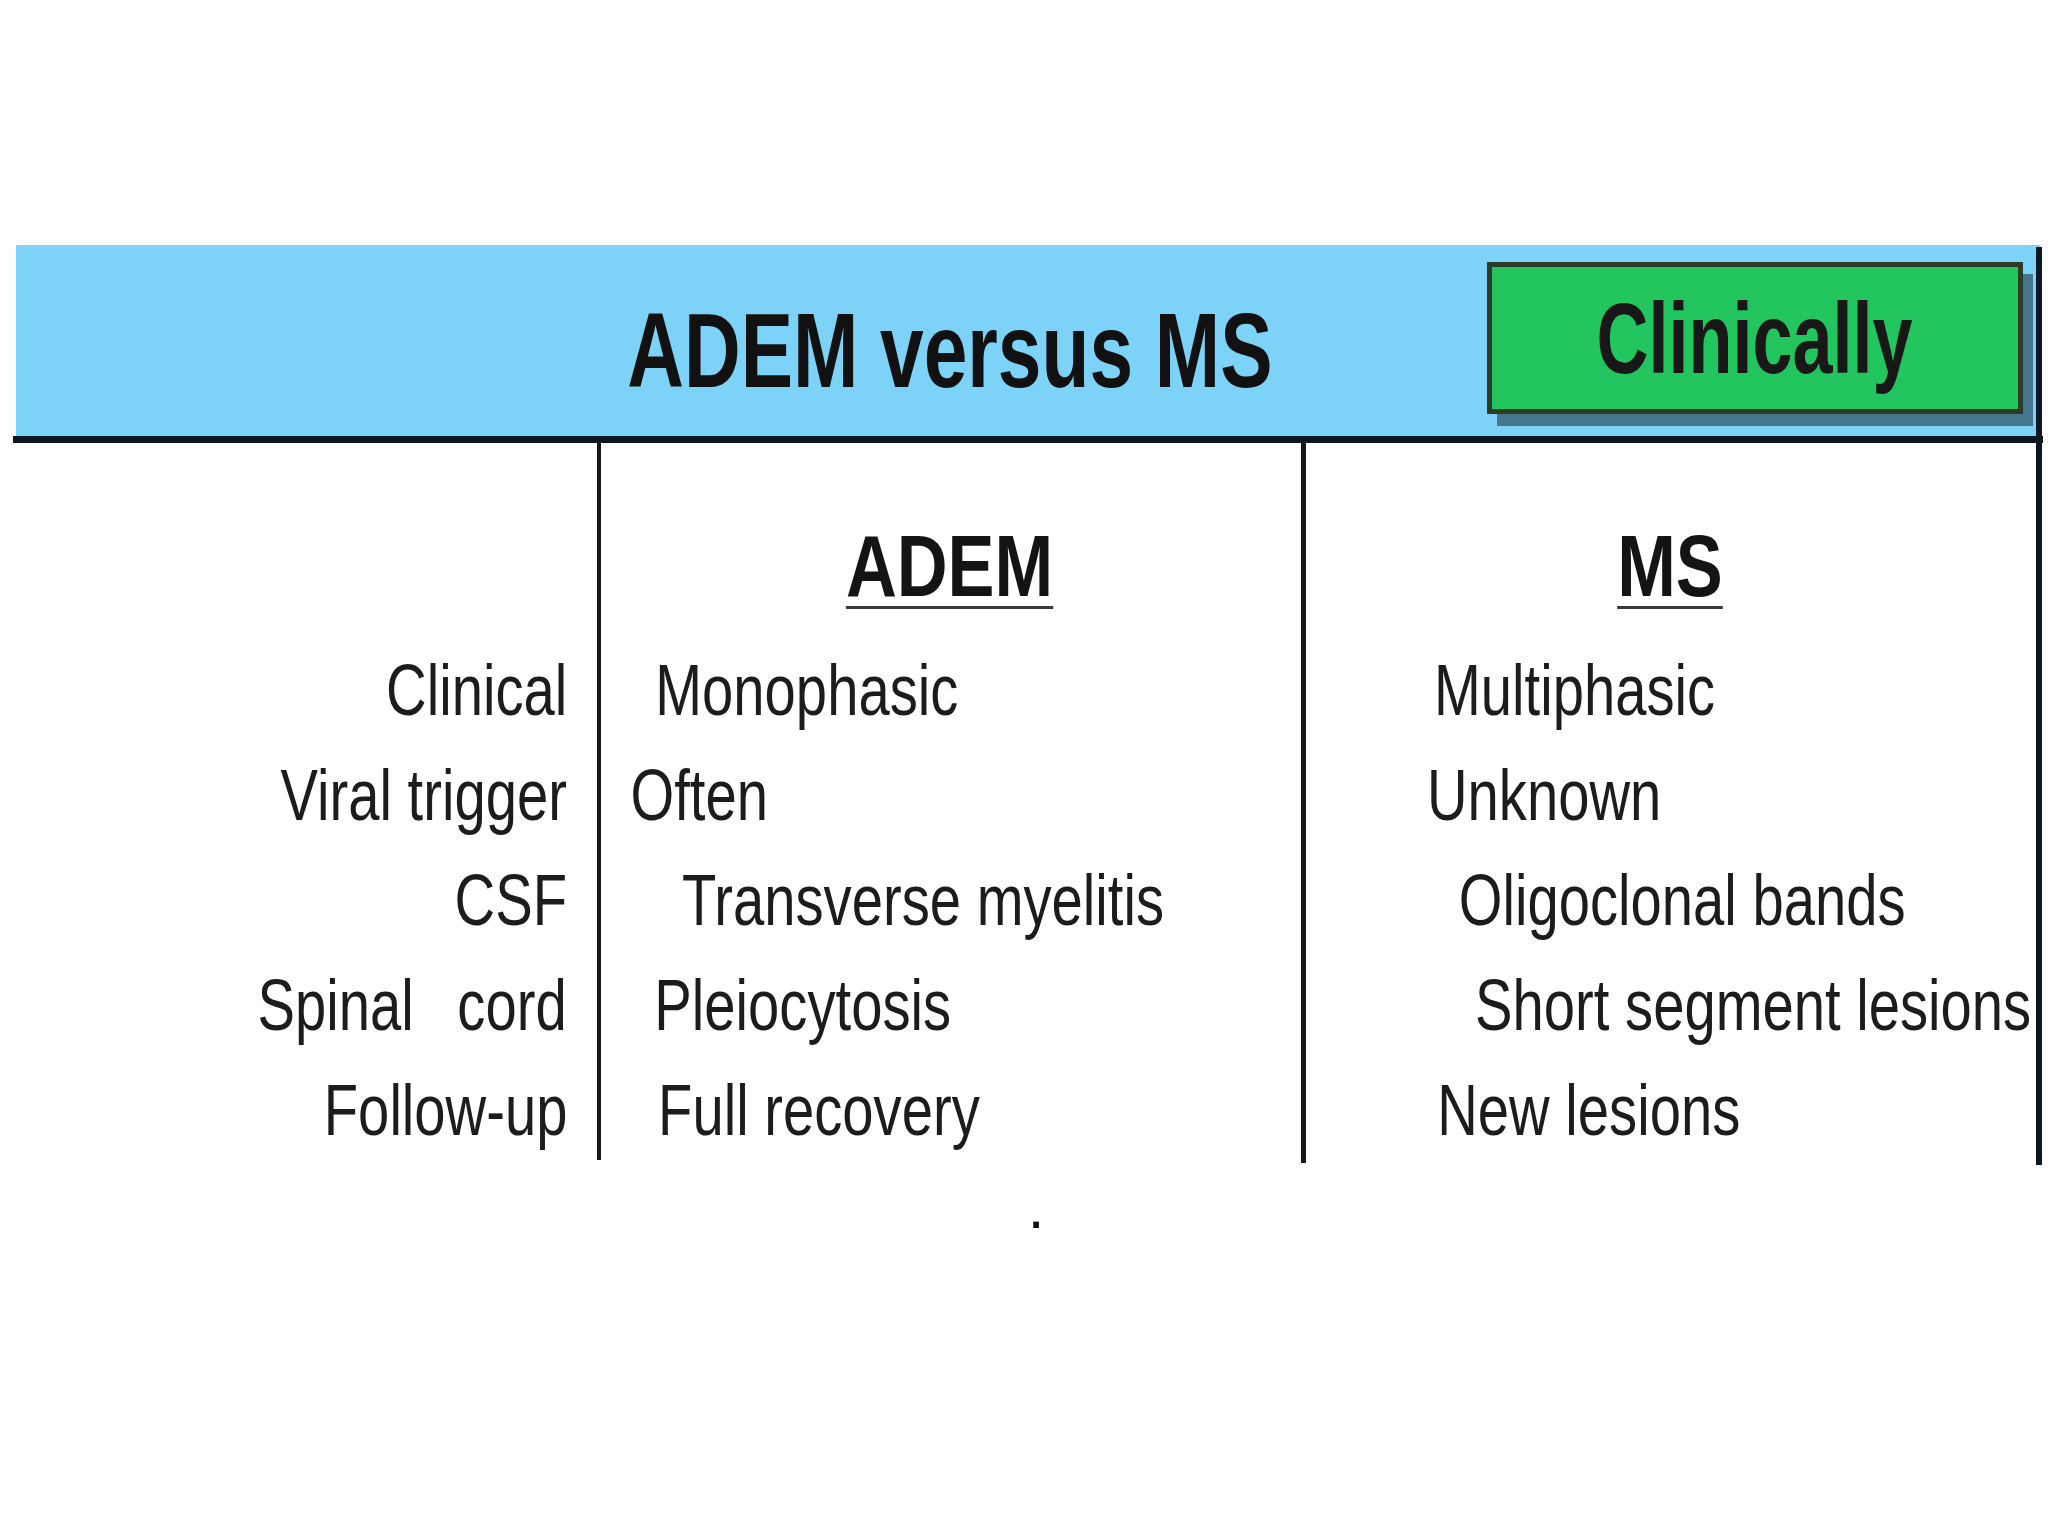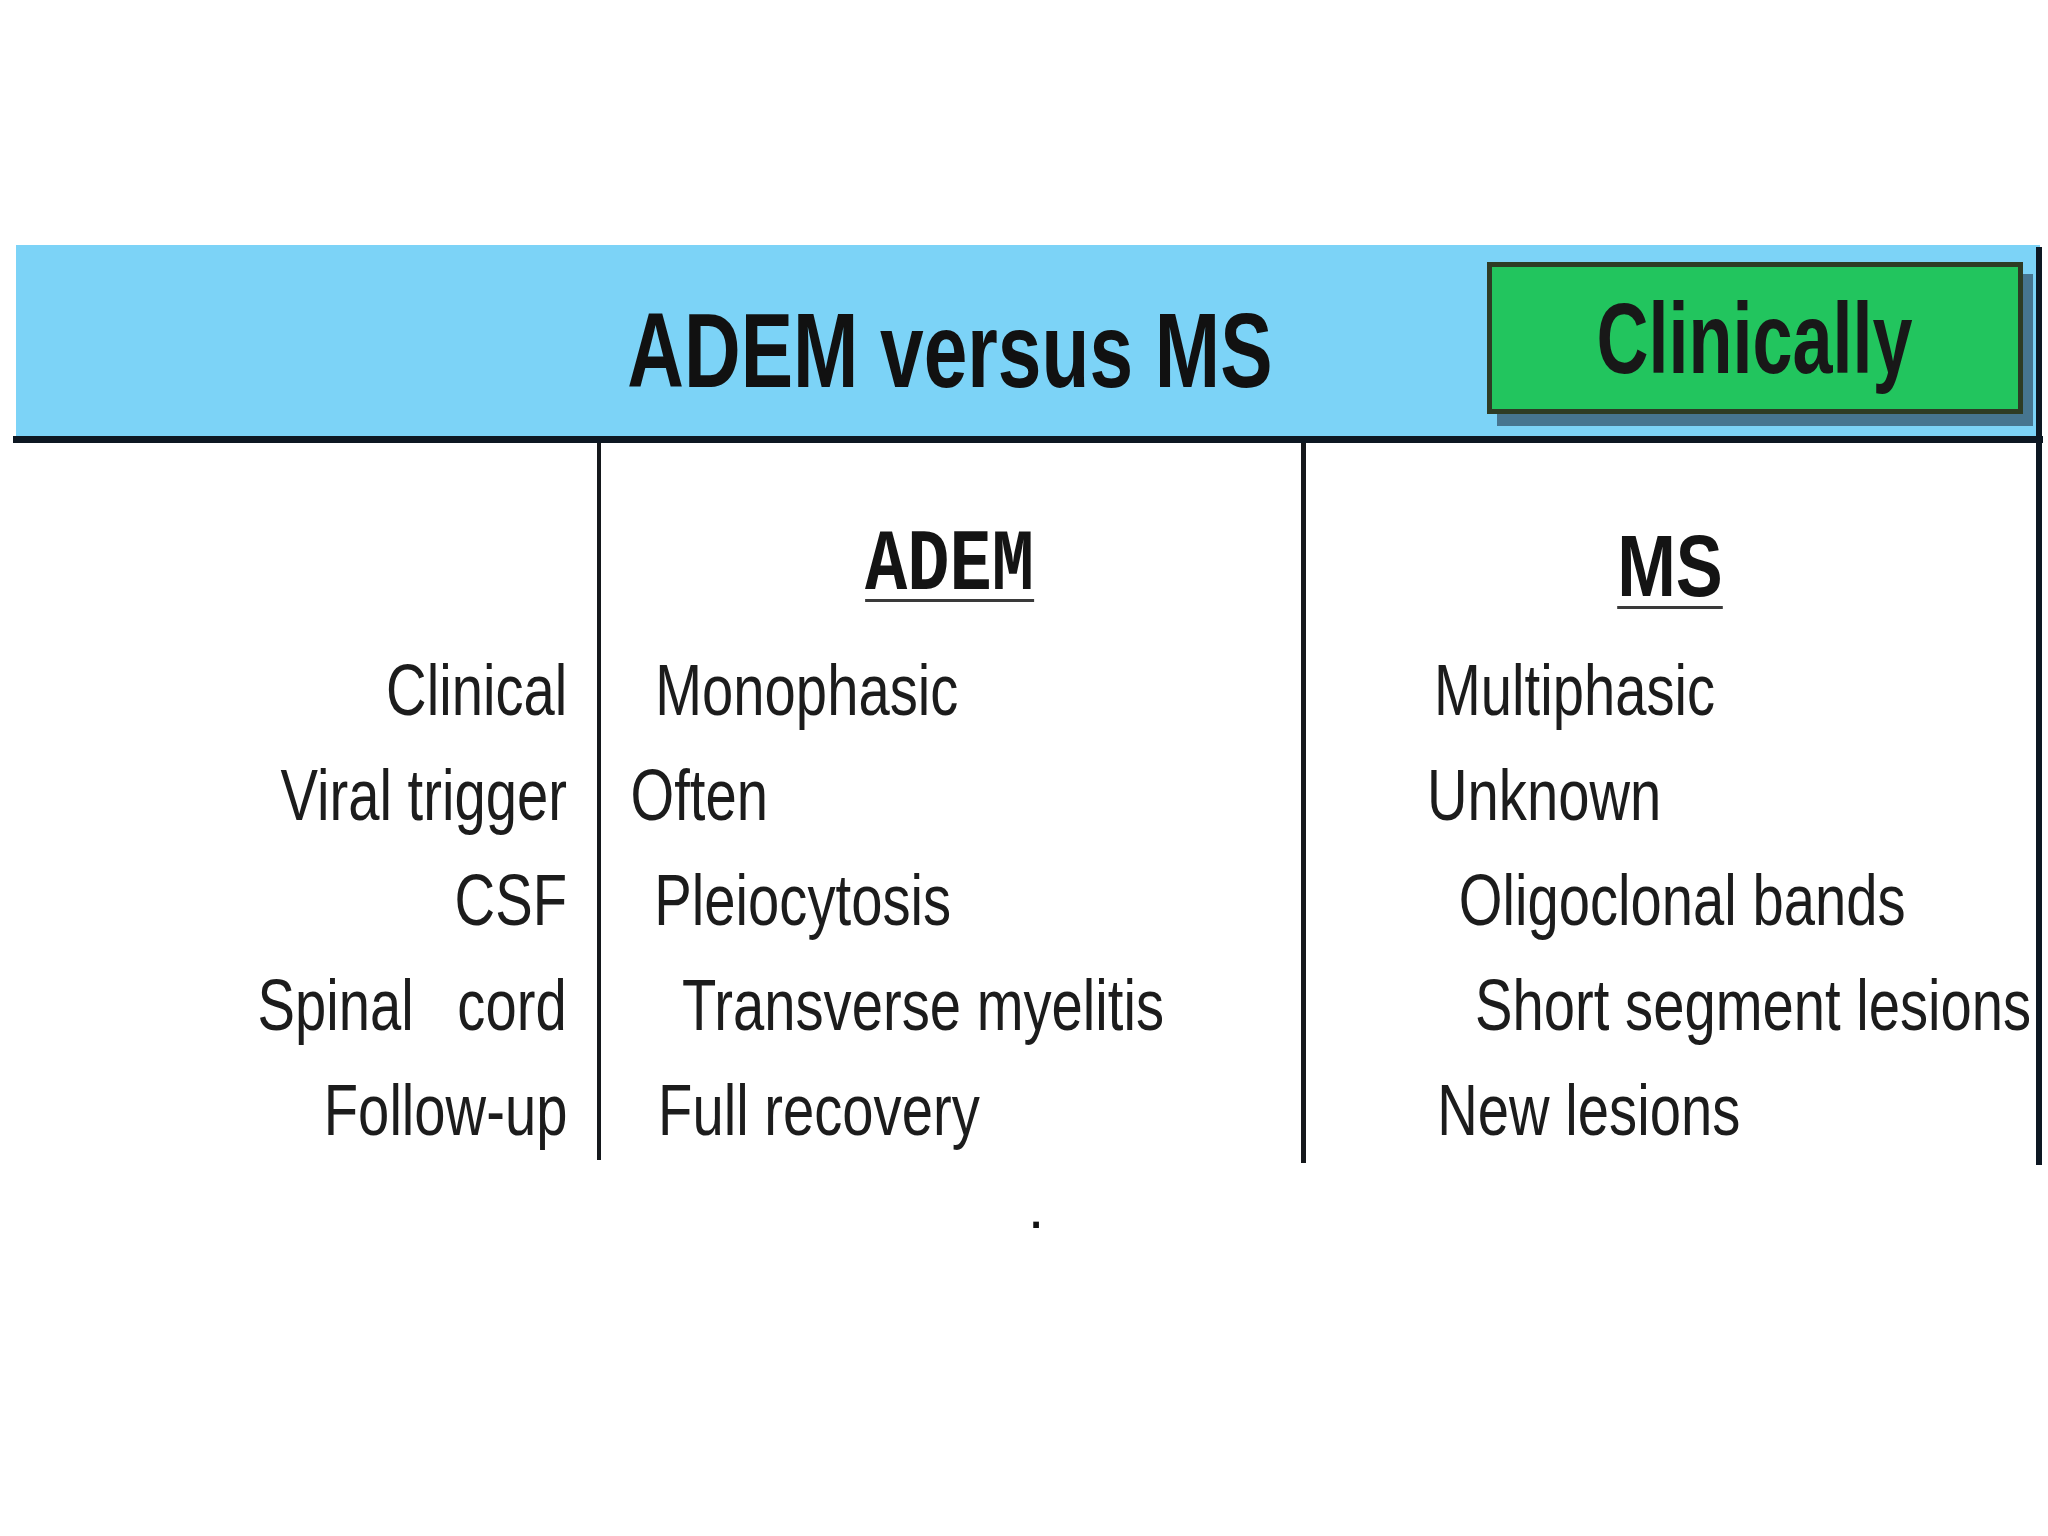--- a/index.html
+++ b/index.html
@@ -53,21 +53,21 @@
     top:516px;height:100px;line-height:100px;text-align:center;
     font-size:88px;font-weight:700;color:#141414;white-space:nowrap;
   }
   .col-header .squeeze{
     display:inline-block;transform:scaleX(0.80);transform-origin:center;
     text-decoration:underline;
     text-decoration-thickness:3px;
     text-underline-offset:10px;
     text-decoration-color:#3a3a3a;
   }
-  .hdr-adem{left:610px;width:680px;font-family:Liberation Mono, monospace;}
+  .hdr-adem{left:610px;width:680px;}
   .hdr-ms{left:1320px;width:700px;}
 
   
   .body-col{
     top:637px;line-height:105px;font-size:73px;color:#1c1c1c;
     white-space:nowrap;
   }
   .labels-col{left:40px;width:527px;text-align:right;}
   .adem-col{left:610px;width:680px;}
   .ms-col{left:1392px;width:700px;text-align:left;}
@@ -114,22 +114,22 @@
   <div><span class="squeeze">Clinical</span></div>
   <div><span class="squeeze">Viral trigger</span></div>
   <div><span class="squeeze">CSF</span></div>
   <div><span class="squeeze wide-gap">Spinal cord</span></div>
   <div><span class="squeeze">Follow-up</span></div>
 </div>
 
 <div class="abs body-col adem-col">
   <div><span class="squeeze">Monophasic</span></div>
   <div><span class="squeeze">Often</span></div>
+  <div><span class="squeeze">Transverse myelitis</span></div>
   <div><span class="squeeze">Pleiocytosis</span></div>
-  <div><span class="squeeze">Transverse myelitis</span></div>
   <div><span class="squeeze">Full recovery</span></div>
 </div>
 
 <div class="abs body-col ms-col">
   <div><span class="squeeze">Multiphasic</span></div>
   <div><span class="squeeze">Unknown</span></div>
   <div><span class="squeeze">Oligoclonal bands</span></div>
   <div><span class="squeeze">Short segment lesions</span></div>
   <div><span class="squeeze">New lesions</span></div>
 </div>

